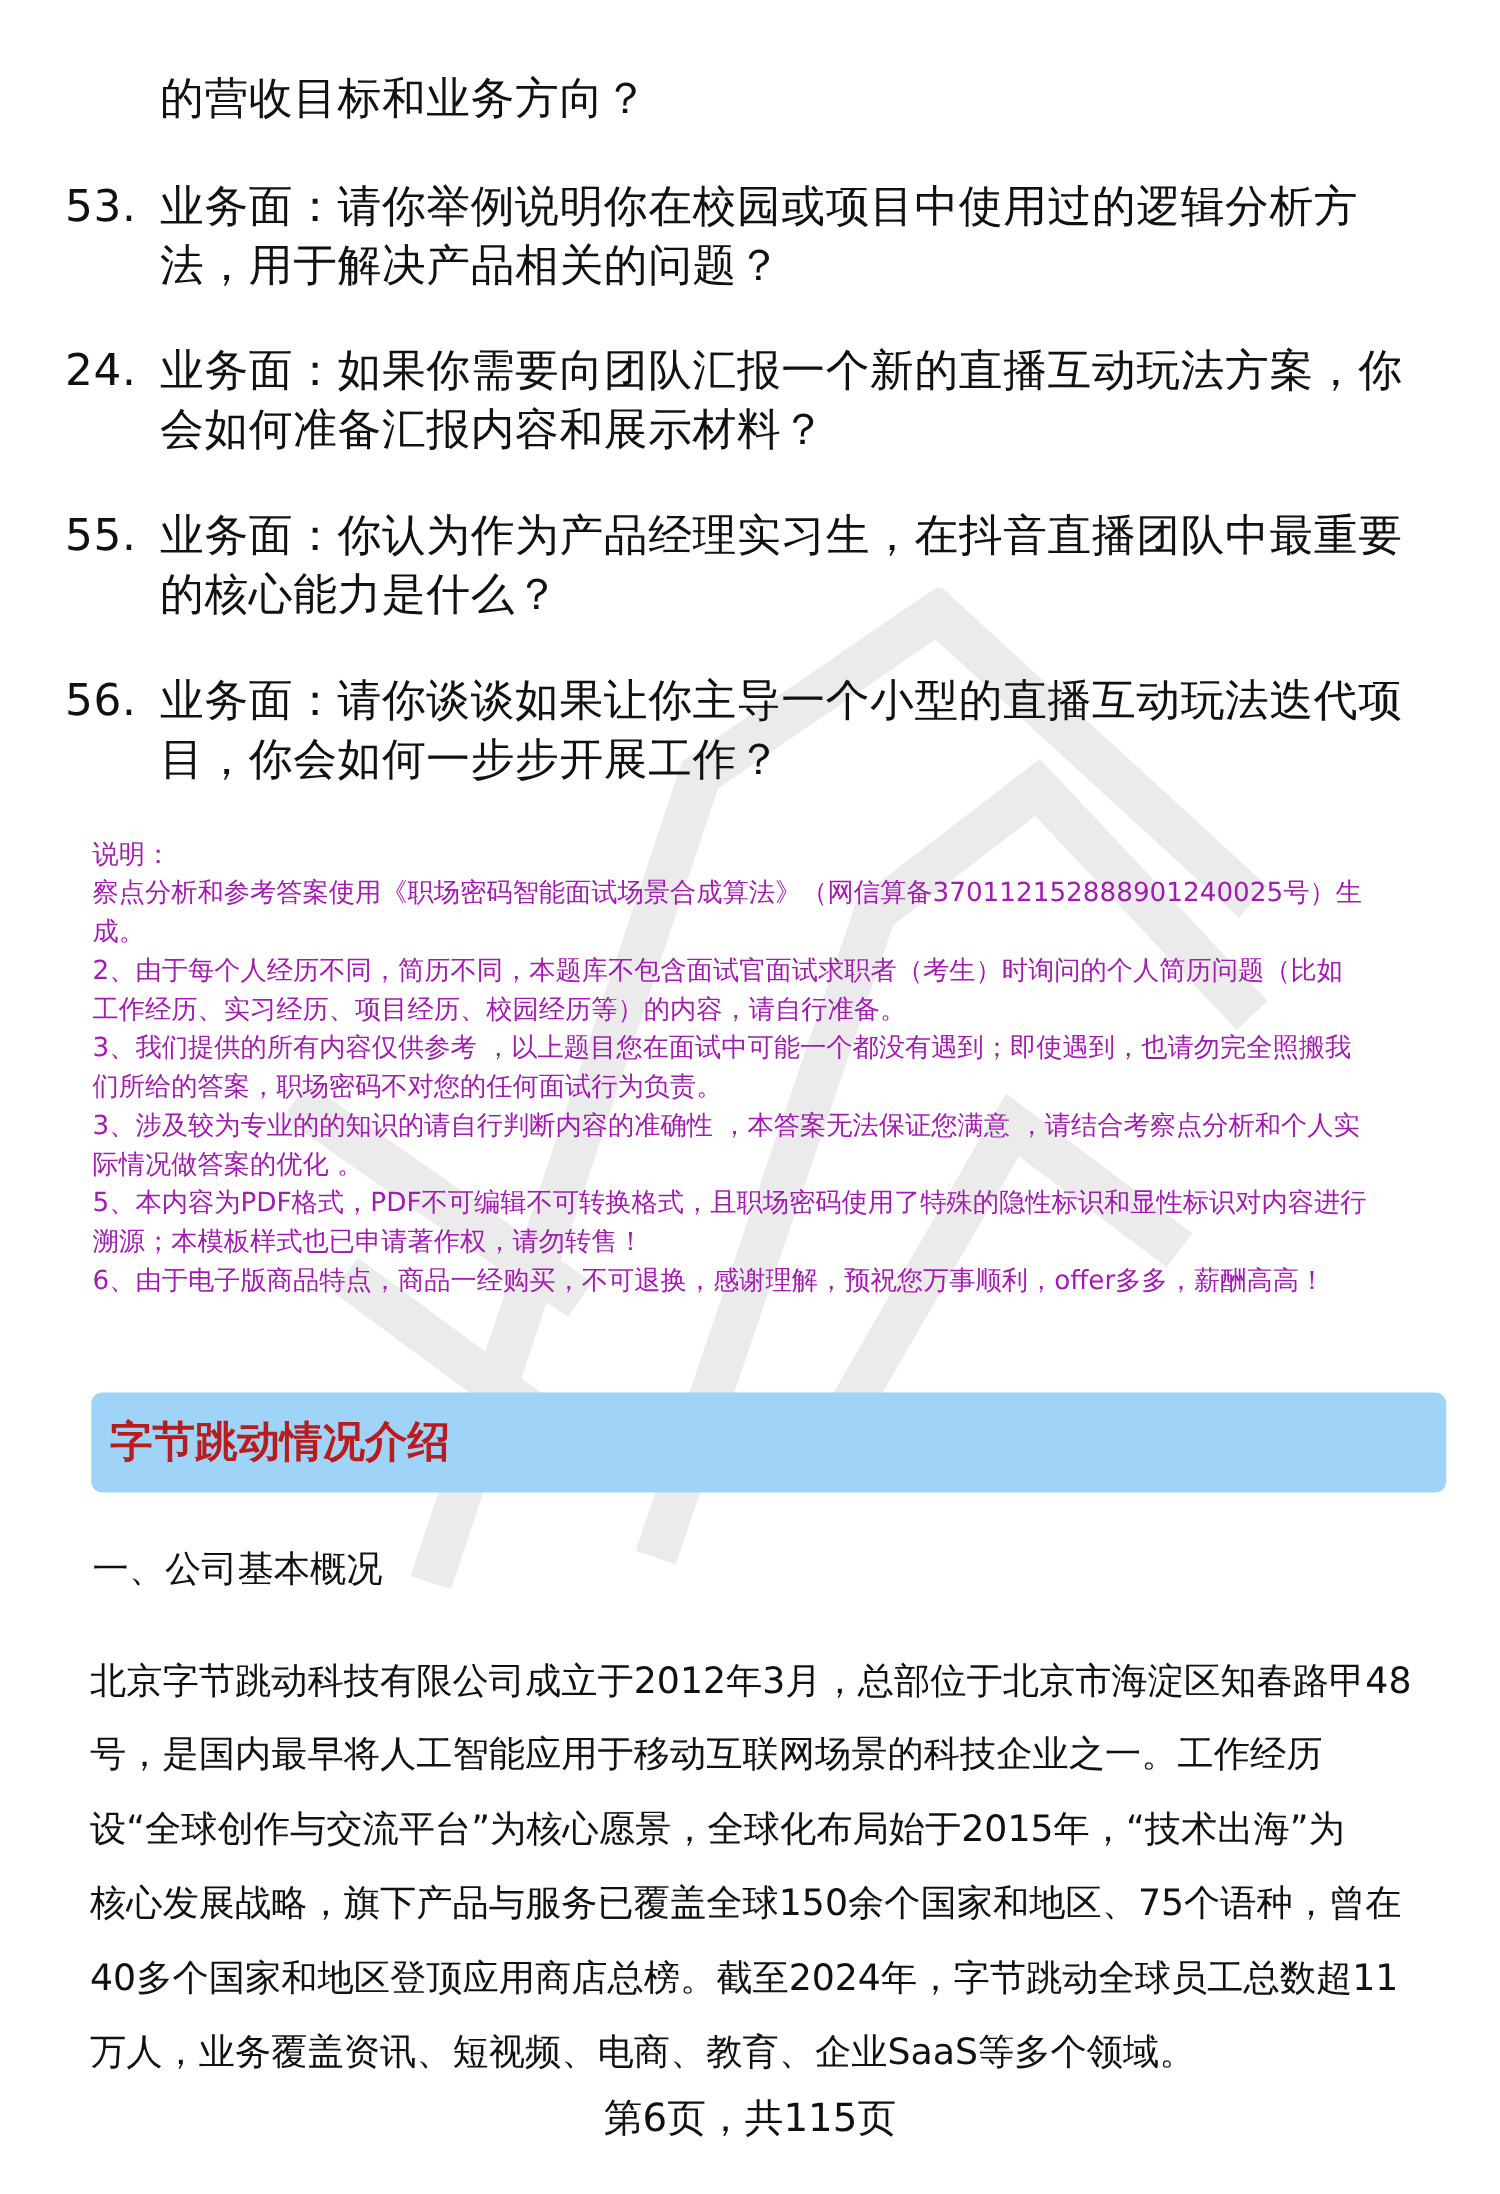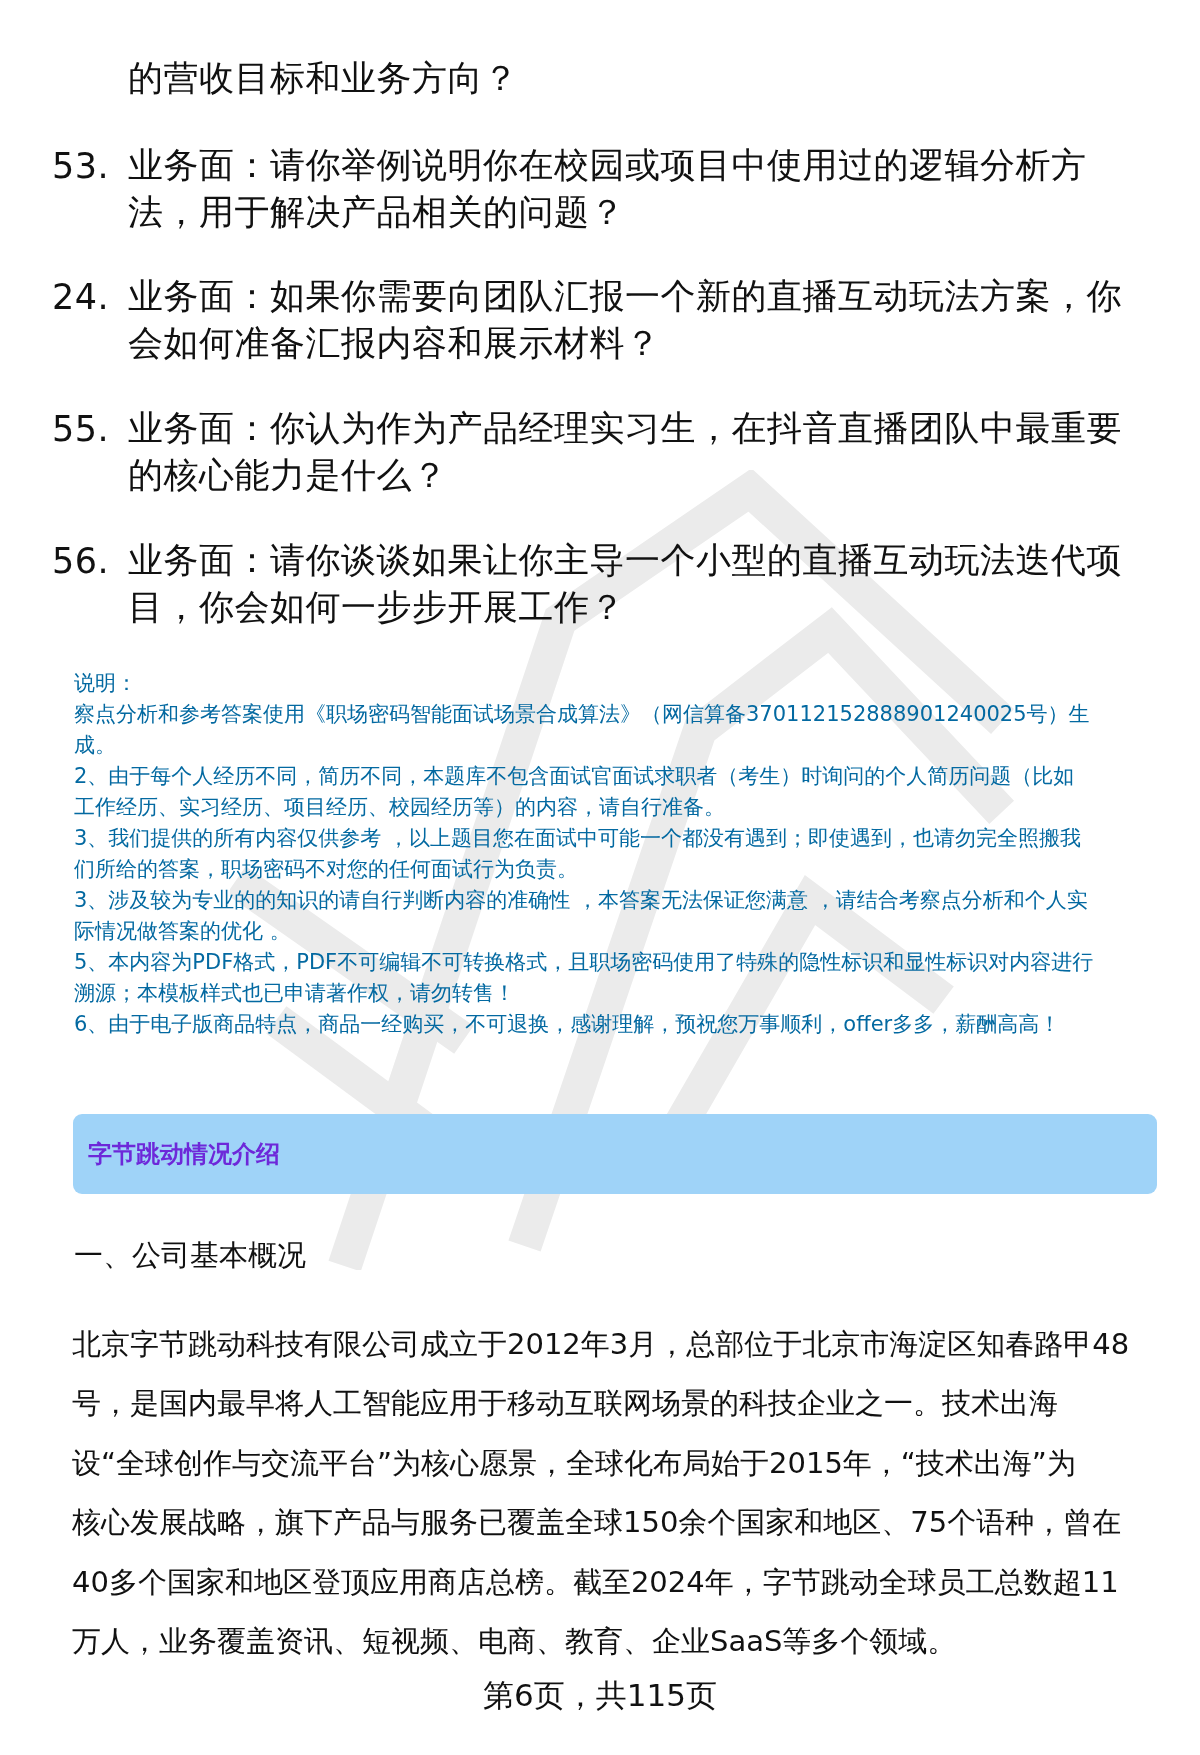--- a/index.html
+++ b/index.html
@@ -10,29 +10,29 @@
   .watermark {
     position: absolute; left: 230px; top: 470px; width: 800px; height: 800px;
     pointer-events: none; z-index: 0;
   }
   .content { position: absolute; left: 0; top: 0; width: 1200px; height: 1755px; z-index: 1; }
 
   .q-line { position: absolute; font-size: 35px; line-height: 46px; white-space: nowrap; letter-spacing: 0.5px; }
   .q-num { position: absolute; left: 52px; }
   .q-text { position: absolute; left: 128px; font-family: Liberation Serif, serif; }
 
-  .notes { position: absolute; left: 74px; top: 668px; width: 1090px; font-size: 21px; line-height: 31px; color: #0369a1; }
+  .notes { position: absolute; left: 74px; top: 668px; width: 1090px; font-size: 21px; line-height: 31px; color: #a21caf; }
   .notes div { white-space: nowrap; }
 
   .banner {
     position: absolute; left: 73px; top: 1114px; width: 1084px; height: 80px;
     background: #9fd3f8; border-radius: 9px;
   }
   .banner-title {
-    position: absolute; left: 15px; top: 18px; font-size: 24px; font-weight: bold; line-height: 44px; color: #6d28d9;
+    position: absolute; left: 15px; top: 18px; font-size: 34px; font-weight: bold; line-height: 44px; color: #b91c1c;
   }
 
   .subhead { position: absolute; left: 74px; top: 1233px; font-size: 29px; line-height: 44px; }
 
   .para { position: absolute; left: 72px; top: 1318px; width: 1090px; font-size: 29px; }
   .para div { height: 59.4px; line-height: 52px; white-space: nowrap; }
 
   .footer { position: absolute; left: 0; width: 1200px; top: 1672px; text-align: center; font-size: 31px; line-height: 46px; }
 </style>
 </head>
@@ -102,21 +102,21 @@
   </div>
 
   <div class="banner">
     <div class="banner-title">字节跳动情况介绍</div>
   </div>
 
   <div class="subhead">一、公司基本概况</div>
 
   <div class="para">
     <div>北京字节跳动科技有限公司成立于2012年3月，总部位于北京市海淀区知春路甲48</div>
-    <div>号，是国内最早将人工智能应用于移动互联网场景的科技企业之一。技术出海</div>
+    <div>号，是国内最早将人工智能应用于移动互联网场景的科技企业之一。工作经历</div>
     <div>设“全球创作与交流平台”为核心愿景，全球化布局始于2015年，“技术出海”为</div>
     <div>核心发展战略，旗下产品与服务已覆盖全球150余个国家和地区、75个语种，曾在</div>
     <div>40多个国家和地区登顶应用商店总榜。截至2024年，字节跳动全球员工总数超11</div>
     <div>万人，业务覆盖资讯、短视频、电商、教育、企业SaaS等多个领域。</div>
   </div>
 
   <div class="footer">第6页，共115页</div>
 </div>
 
 </body></html>

